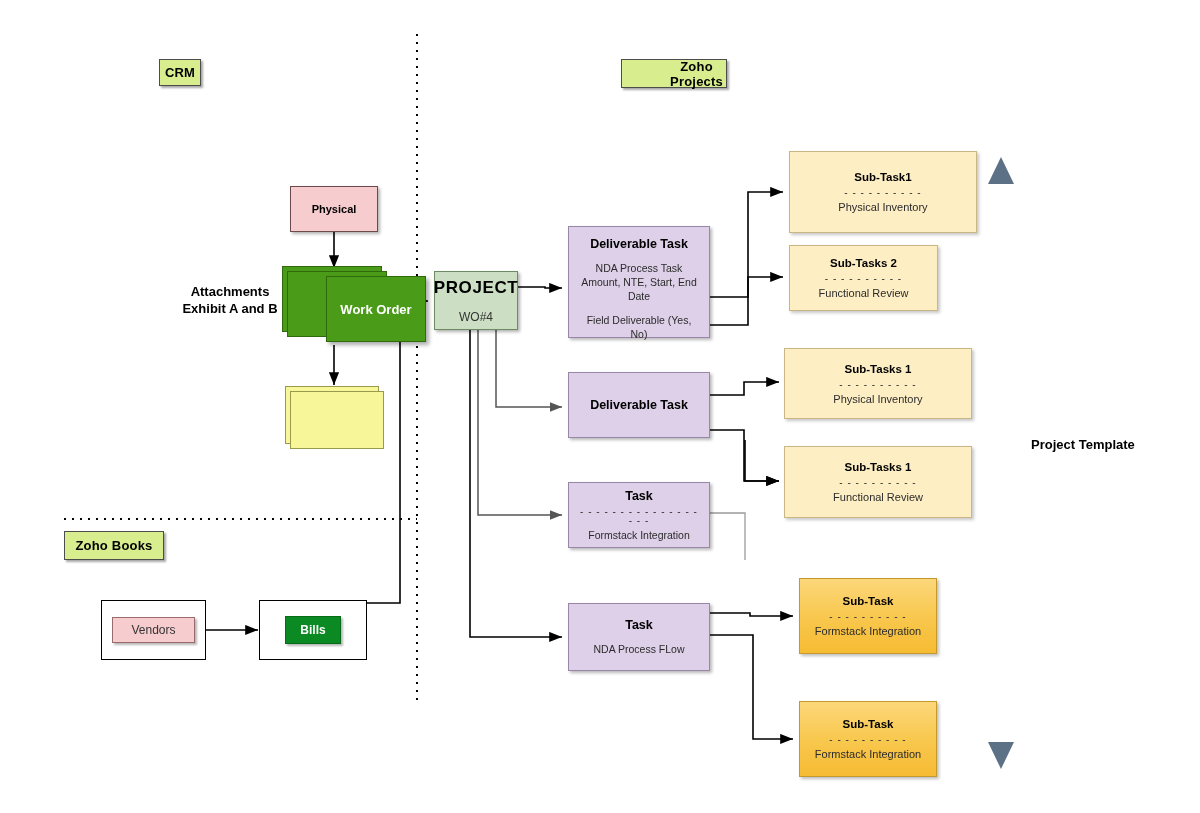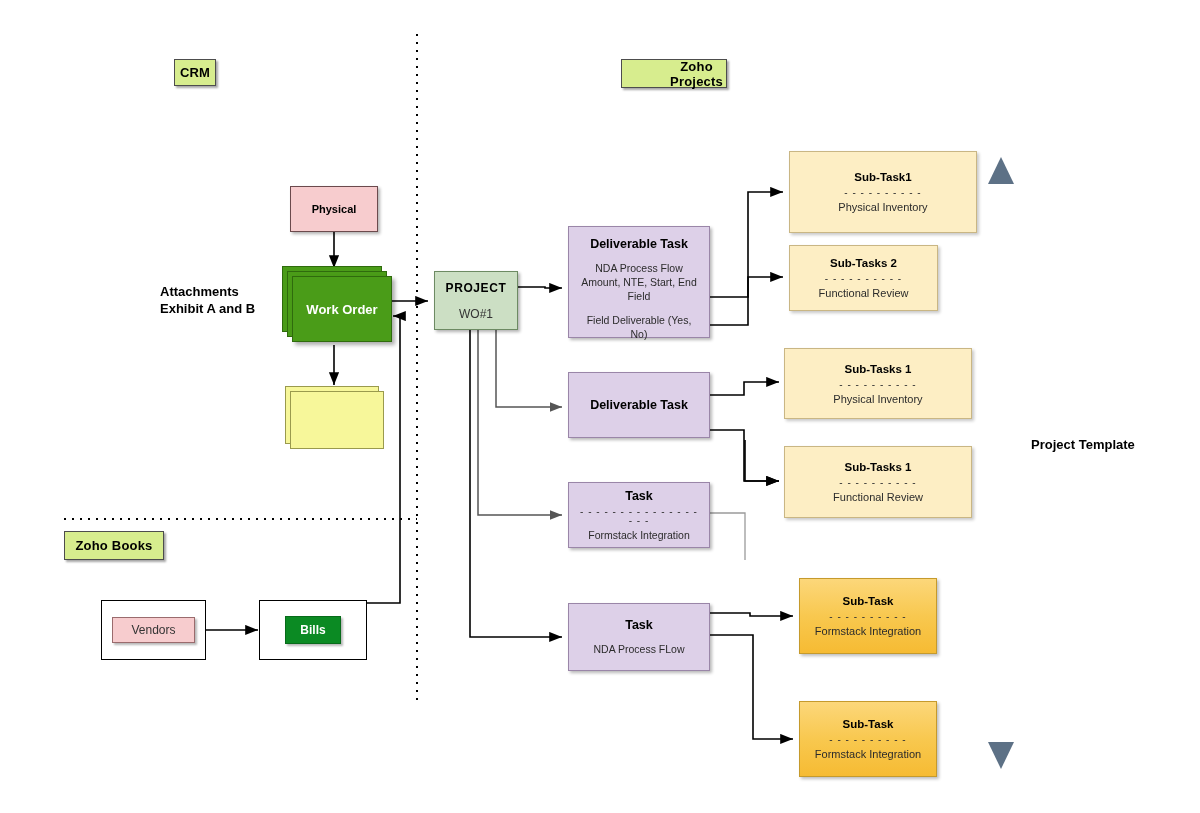--- a/index.html
+++ b/index.html
@@ -49,21 +49,21 @@
     position: absolute;
     background: #4a9c18;
     border: 1px solid #2f6b0d;
   }
   .workorder-stack .front {
     position: absolute;
     background: #4a9c18;
     border: 1px solid #2f6b0d;
     box-shadow: 3px 3px 4px rgba(0,0,0,0.32);
     display: flex; align-items: center; justify-content: center;
-    color: #ffffff; font-weight: bold; font-size: 13px;
+    color: #ffffff; font-weight: bold; font-size: 13px; margin-left: 34px;
   }
   .deliv-stack { position: absolute; }
   .deliv-stack .ysheet {
     position: absolute;
     background: #f7f79a;
     border: 1px solid #9a9a4d;
   }
   .deliv-stack .front {
     position: absolute;
     background: #77855c;
@@ -71,20 +71,21 @@
     box-shadow: 3px 3px 4px rgba(0,0,0,0.32);
     display: flex; align-items: center; justify-content: center;
     color: #ffffff; font-weight: bold; font-size: 12px;
   }
 
   .attach-label {
     position: absolute;
     font-weight: bold;
     font-size: 13px;
     line-height: 17px;
+    text-align: center;
     color: #000;
   }
 
   
   .outer-white {
     position: absolute;
     background: #ffffff;
     border: 1.5px solid #000000;
     box-sizing: border-box;
     display: flex; align-items: center; justify-content: center;
@@ -106,21 +107,21 @@
     color: #ffffff;
     padding: 6px 14px;
   }
 
   
   .project-box {
     background: #ccdfc4;
     border: 1px solid #6d8a63;
     box-shadow: 2px 2px 3px rgba(0,0,0,0.3);
   }
-  .project-box .t1 { font-weight: bold; font-size: 12px; letter-spacing:.6px; }
+  .project-box .t1 { font-weight: bold; font-size: 17px; letter-spacing:.6px; }
   .project-box .t2 { font-size: 12px; margin-top: 12px; color:#333; }
 
   .task-box {
     background: #ddd0e8;
     border: 1px solid #9a86a8;
     box-shadow: 2px 2px 3px rgba(0,0,0,0.28);
     padding: 6px 8px;
   }
   .task-box .title { font-weight: bold; font-size: 12.5px; }
   .task-box .sub { font-size: 10.5px; line-height: 14px; color: #2b2b2b; }
@@ -208,21 +209,21 @@
 
     <path d="M710,635 L753,635 L753,739 L793,739" stroke="#000" stroke-width="1.6" fill="none" marker-end="url(#ah)"></path>
 
     <g>
       <line x1="1001" y1="178" x2="1001" y2="748" stroke="url(#tmplGrad)" stroke-width="13"></line>
       <path d="M1001,157 L1014,184 L988,184 z" fill="#5d7186"></path>
       <path d="M1001,769 L1014,742 L988,742 z" fill="#5d7186"></path>
     </g>
   </svg>
 
-  <div class="node tag" style="left:174px; top:59px; width:42px; height:27px;">
+  <div class="node tag" style="left:159px; top:59px; width:42px; height:27px;">
     <span>CRM</span>
   </div>
 
   <div class="node tag" style="left:621px; top:59px; width:106px; height:29px;padding-left:45px;">
     <span>Zoho Projects</span>
   </div>
 
   <div class="node tag" style="left:64px; top:531px; width:100px; height:29px;">
     <span>Zoho Books</span>
   </div>
@@ -256,26 +257,26 @@
   </div>
 
   <div class="outer-white" style="left:101px; top:600px; width:105px; height:60px;">
     <div class="vendors-inner">
       <span>Vendors</span>
     </div>
   </div>
 
   <div class="node project-box" style="left:434px; top:271px; width:84px; height:59px;">
     <span class="t1">PROJECT</span>
-    <span class="t2">WO#1</span>
+    <span class="t2">WO#4</span>
   </div>
 
   <div class="node task-box" style="left:568px; top:226px; width:142px; height:112px; justify-content:flex-start; padding-top:10px;">
     <span class="title">Deliverable Task</span>
-    <span class="sub2">NDA Process Flow Amount, NTE, Start, End Field</span>
+    <span class="sub2">NDA Process Task Amount, NTE, Start, End Date</span>
     <span class="sub2">Field Deliverable (Yes, No)</span>
   </div>
 
   <div class="node task-box" style="left:568px; top:372px; width:142px; height:66px;">
     <span class="title">Deliverable Task</span>
   </div>
 
   <div class="node task-box" style="left:568px; top:482px; width:142px; height:66px;">
     <span class="title">Task</span>
     <span class="dashline" style="margin:4px 0 3px;">- - - - - - - - - - - - - - - - - -</span>

